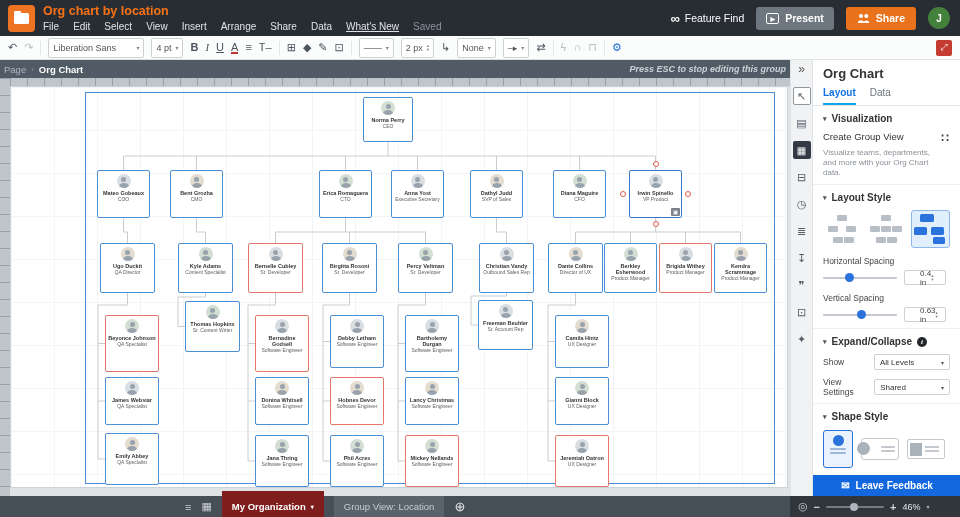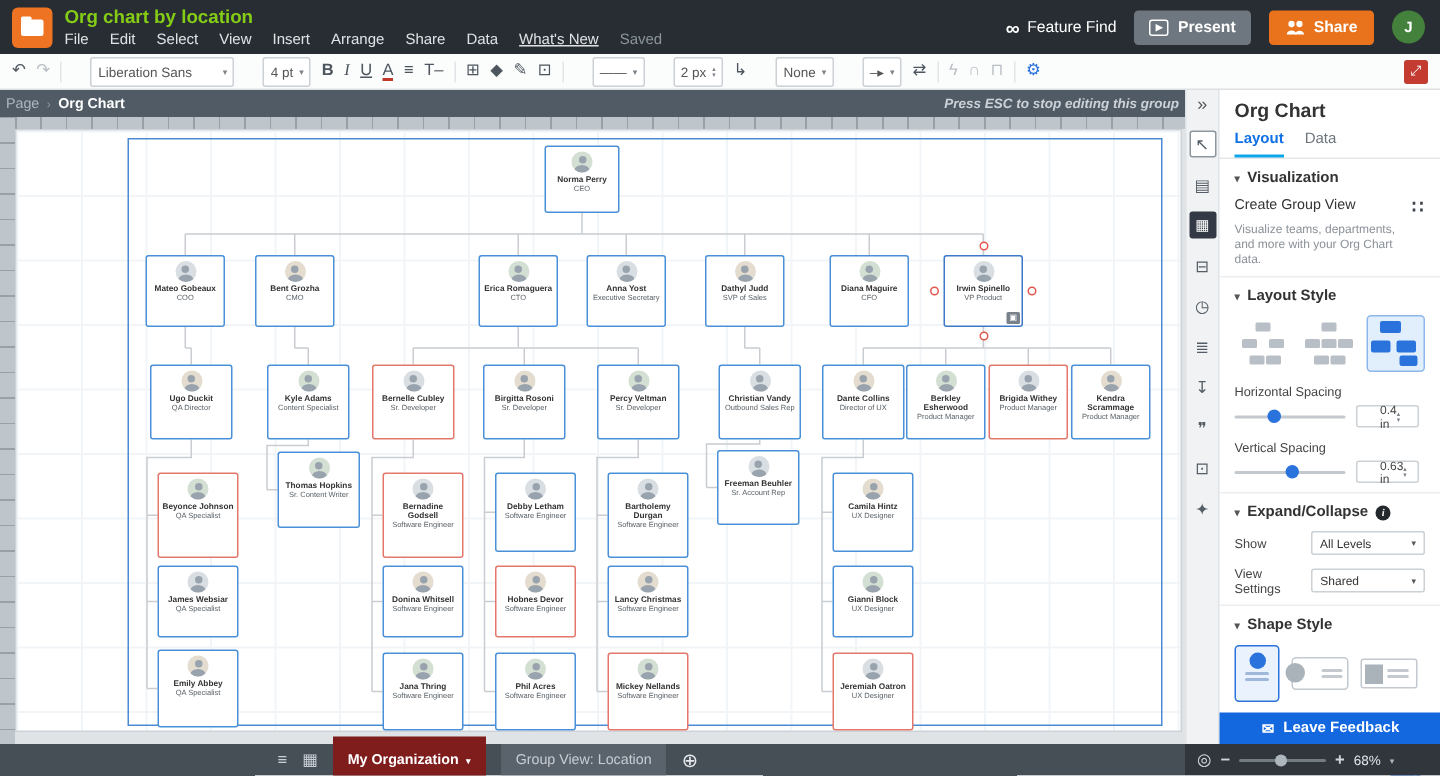--- a/index.html
+++ b/index.html
@@ -6,40 +6,40 @@
   html,body { width:960px; height:517px; overflow:hidden; }
   body { font-family:"Liberation Sans", sans-serif; background:#e9ebed; position:relative; }
   .app { position:absolute; inset:0; width:960px; height:517px; }
 
   
   .header { position:absolute; left:0; top:0; width:960px; height:36px; background:#282d33; display:flex; align-items:center; }
   .logo { width:27px; height:27px; background:#ee7424; border-radius:4px; margin:0 8px 0 8px; position:relative; flex:0 0 auto; }
   .logo::before { content:""; position:absolute; left:6px; top:8px; width:15px; height:11px; background:#fff; border-radius:1.5px; }
   .logo::after { content:""; position:absolute; left:6px; top:6px; width:7px; height:3px; background:#fff; border-radius:1px; }
   .head-center { display:flex; flex-direction:column; justify-content:center; gap:1px; }
-  .doc-title { color:#84cc16; font-weight:bold; font-size:12.5px; line-height:13px; }
+  .doc-title { color:#f97316; font-weight:bold; font-size:12.5px; line-height:13px; }
   .menubar { display:flex; align-items:center; gap:14px; margin-top:2px; }
   .menubar span { color:#dfe3e6; font-size:10px; cursor:default; }
   [data-name="menu-item-what-s-new"] { text-decoration:underline; }
   .saved { color:#8b949c !important; }
   .head-right { margin-left:auto; display:flex; align-items:center; gap:12px; padding-right:10px; }
   .feature-find { color:#fff; font-size:10.5px; display:flex; align-items:center; gap:5px; }
   .binoculars { font-weight:bold; font-size:13px; color:#fff; }
   .btn-present { background:#6e777f; color:#fff; border-radius:3px; height:23px; padding:0 10px; display:flex; align-items:center; gap:6px; font-size:10.5px; font-weight:bold; }
   .play-box { width:13px; height:11px; border:1.5px solid #fff; border-radius:2px; display:flex; align-items:center; justify-content:center; font-size:6px; color:#fff; }
   .btn-share { background:#e9731c; color:#fff; border-radius:3px; height:23px; padding:0 11px; display:flex; align-items:center; gap:6px; font-size:10.5px; font-weight:bold; }
   .avatar-badge { width:22px; height:22px; border-radius:50%; background:#43813c; color:#fff; font-size:10px; font-weight:bold; display:flex; align-items:center; justify-content:center; }
 
   
   .toolbar { position:absolute; left:0; top:36px; width:960px; height:24px; background:#fbfcfc; border-bottom:1px solid #dde0e3; display:flex; align-items:center; gap:7px; padding:0 8px; color:#4d565e; }
   .tb-icon { font-size:11px; line-height:1; color:#4d565e; cursor:default; }
   .tb-icon.disabled { color:#b9bfc5; }
   .tb-icon.blue { color:#2a72dc; }
   .tb-sep { width:1px; height:14px; background:#e2e5e8; }
-  .tb-select { border:1px solid #ccd1d5; border-radius:2px; background:#fff; height:20px; display:flex; align-items:center; font-size:9px; color:#555; padding:0 4px; gap:4px;margin-left:12px; }
+  .tb-select { border:1px solid #ccd1d5; border-radius:2px; background:#fff; height:20px; display:flex; align-items:center; font-size:9px; color:#555; padding:0 4px; gap:4px; }
   .tb-select .car { font-size:6px; color:#7c848b; }
   .font-sel { width:96px; justify-content:space-between; }
   .bold-b { font-weight:bold; font-size:11px; }
   .ital { font-style:italic; font-family:"Liberation Serif",serif; font-size:11px; }
   .und { text-decoration:underline; font-size:11px; }
   .fcolor { font-size:11px; border-bottom:2px solid #c0392b; line-height:10px; }
   .stepper-arrows { display:flex; flex-direction:column; line-height:4px; font-size:4.5px; color:#7c848b; }
   .tb-expand { margin-left:auto; width:16px; height:16px; background:#c43b31; border-radius:2px; color:#fff; display:flex; align-items:center; justify-content:center; font-size:9px; }
 
   
@@ -621,17 +621,17 @@
     <span class="bb-tab" data-name="tab-group-view-location">Group View: Location</span>
     <span class="bb-add" data-name="add-page-icon">⊕</span>
   </div>
   <div class="zoombar" data-name="zoom-bar">
     <span class="zb-fit" data-name="zoom-fit-icon">◎</span>
     <span class="zb-sign" data-name="zoom-out-icon">−</span>
     <span class="zb-track" data-name="zoom-slider">
         <span class="zb-thumb"></span>
       </span>
     <span class="zb-sign" data-name="zoom-in-icon">+</span>
-    <span class="zb-level" data-name="zoom-level">68%</span>
+    <span class="zb-level" data-name="zoom-level">46%</span>
     <span class="zb-car" data-name="zoom-chevron-icon">▾</span>
   </div>
 
 </div>
 
 </body></html>

